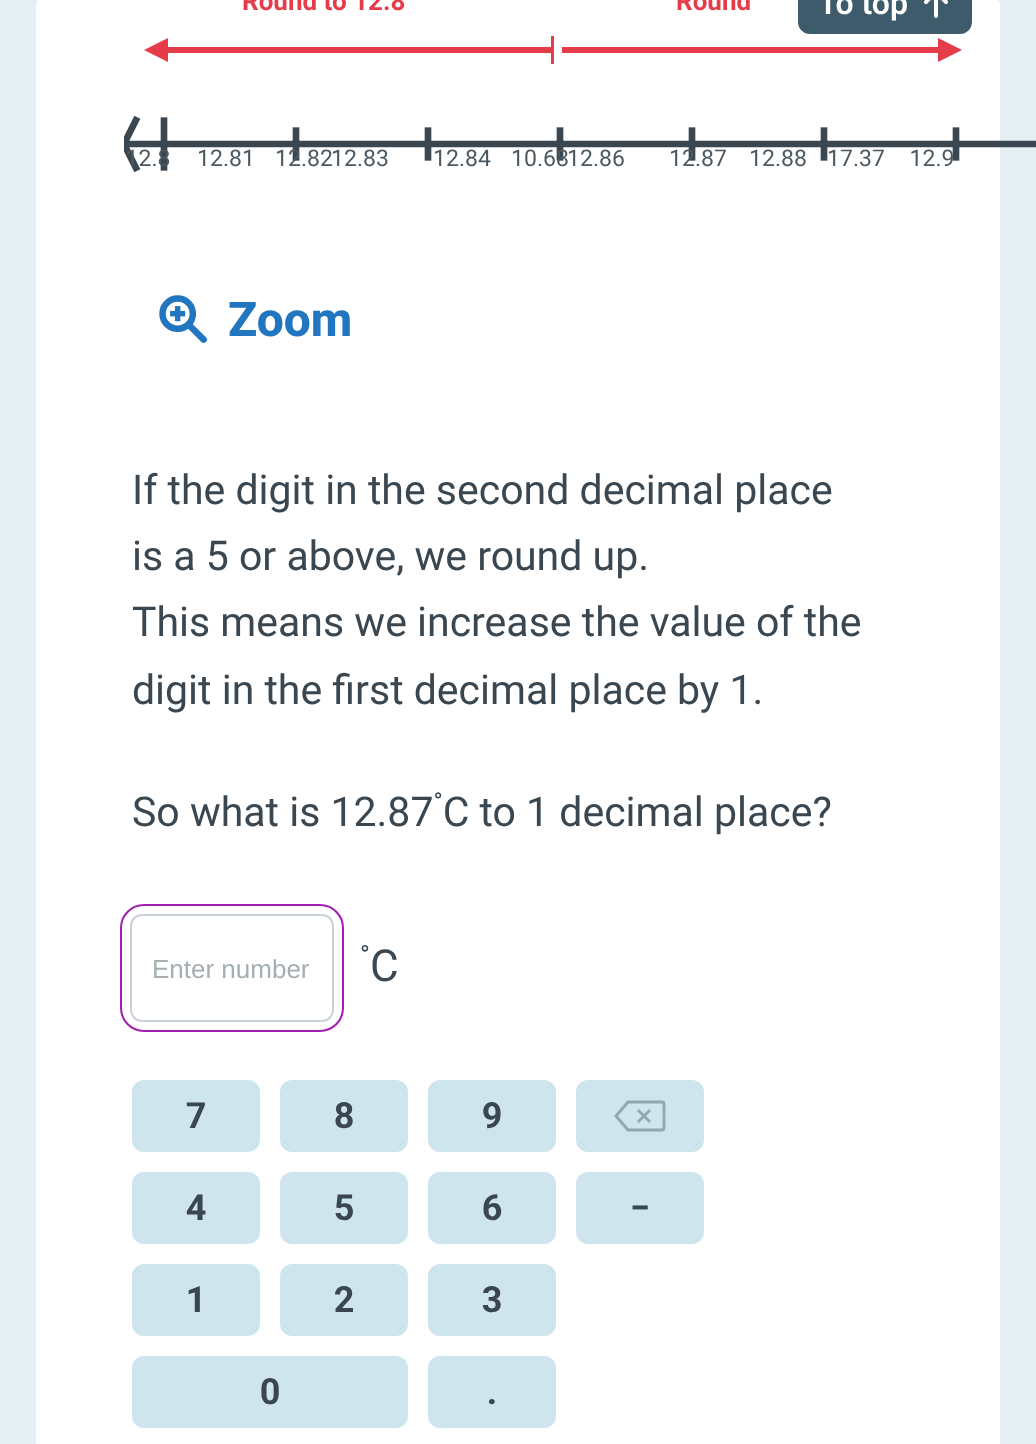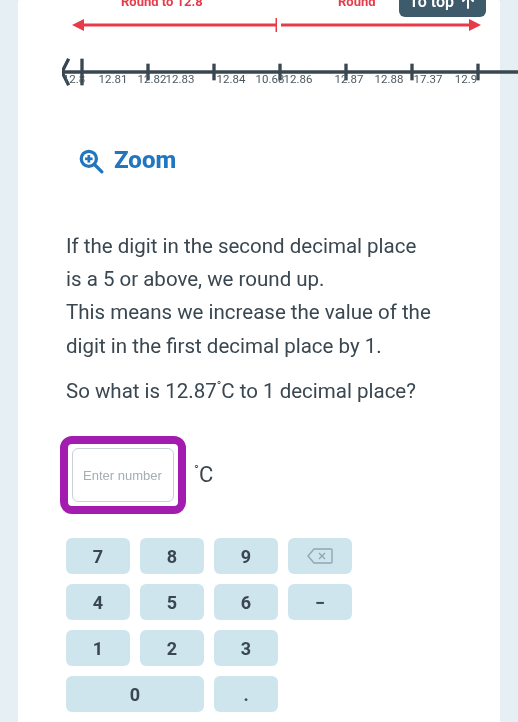--- a/index.html
+++ b/index.html
@@ -71,45 +71,45 @@
   }
   .red-arrow-right {
     position: absolute;
     top: 18px;
     left: 263px;
     width: 200px;
     height: 14px;
   }
   .zoom-row {
     display: flex;
-    align-items: flex-end;
+    align-items: flex-start;
     gap: 10px;
     color: #2176bf;
     font-weight: 800;
     font-size: 24px;
     margin: 46px 0 0 60px;
     cursor: pointer;
   }
   .zoom-icon { width: 26px; height: 26px; }
   .body-text {
     padding: 56px 64px 0 48px;
     font-size: 20.5px;
     line-height: 1.62;
     color: #3a4750;
   }
-  .body-text .q { margin-top: 12px; }
+  .body-text .q { margin-top: 28px; }
   sup { font-size: 0.6em; vertical-align: super; }
   .input-row {
     display: flex;
     align-items: center;
     gap: 8px;
     margin: 28px 0 0 42px;
   }
   .answer-wrap {
-    border: 8px solid #a21caf;
+    border: 1px solid #a21caf;
     border-radius: 12px;
     padding: 4px;
     background: #fff;
   }
   .answer-input {
     width: 102px;
     height: 54px;
     border: 1px solid #c9d2d6;
     border-radius: 6px;
     font-size: 13px;

